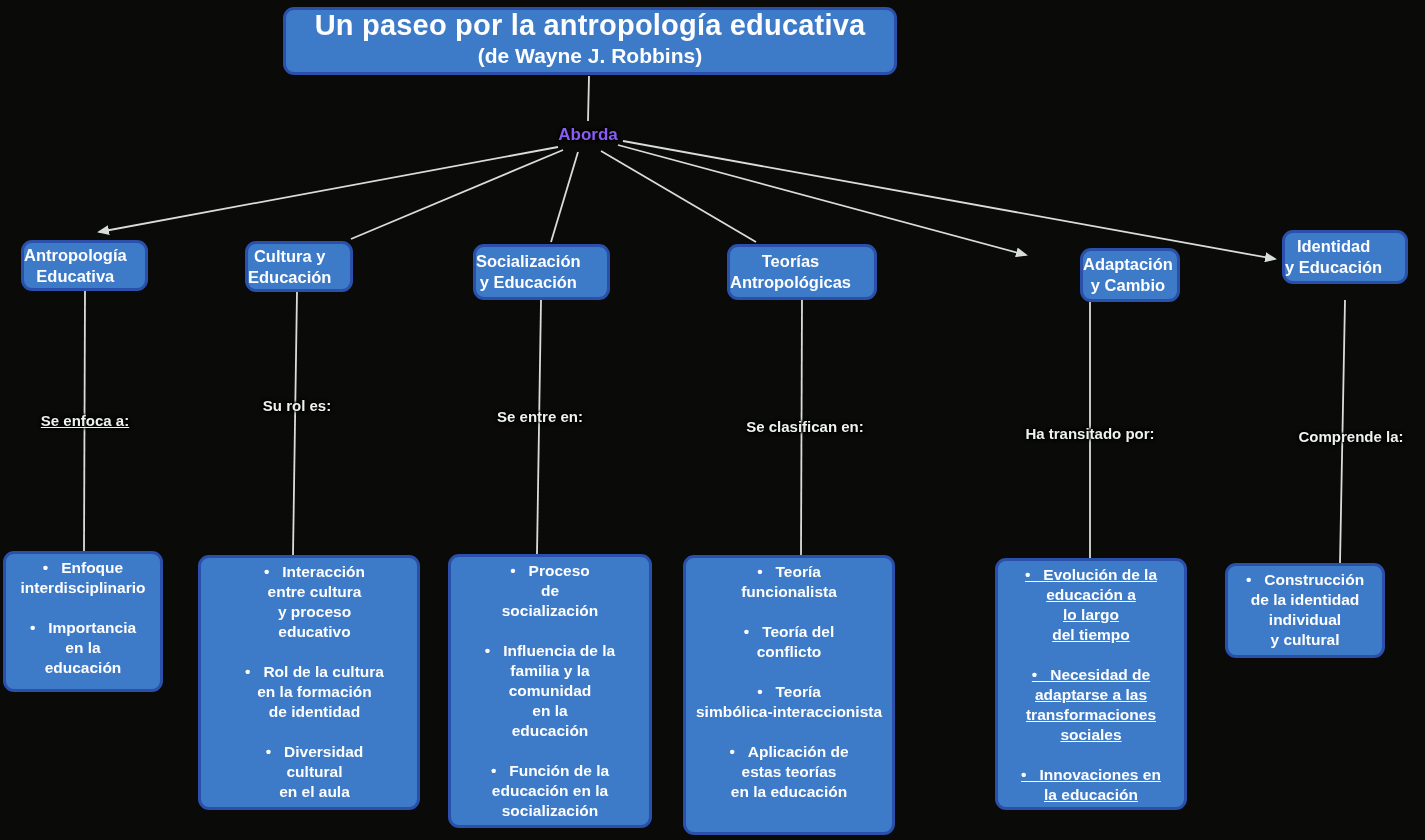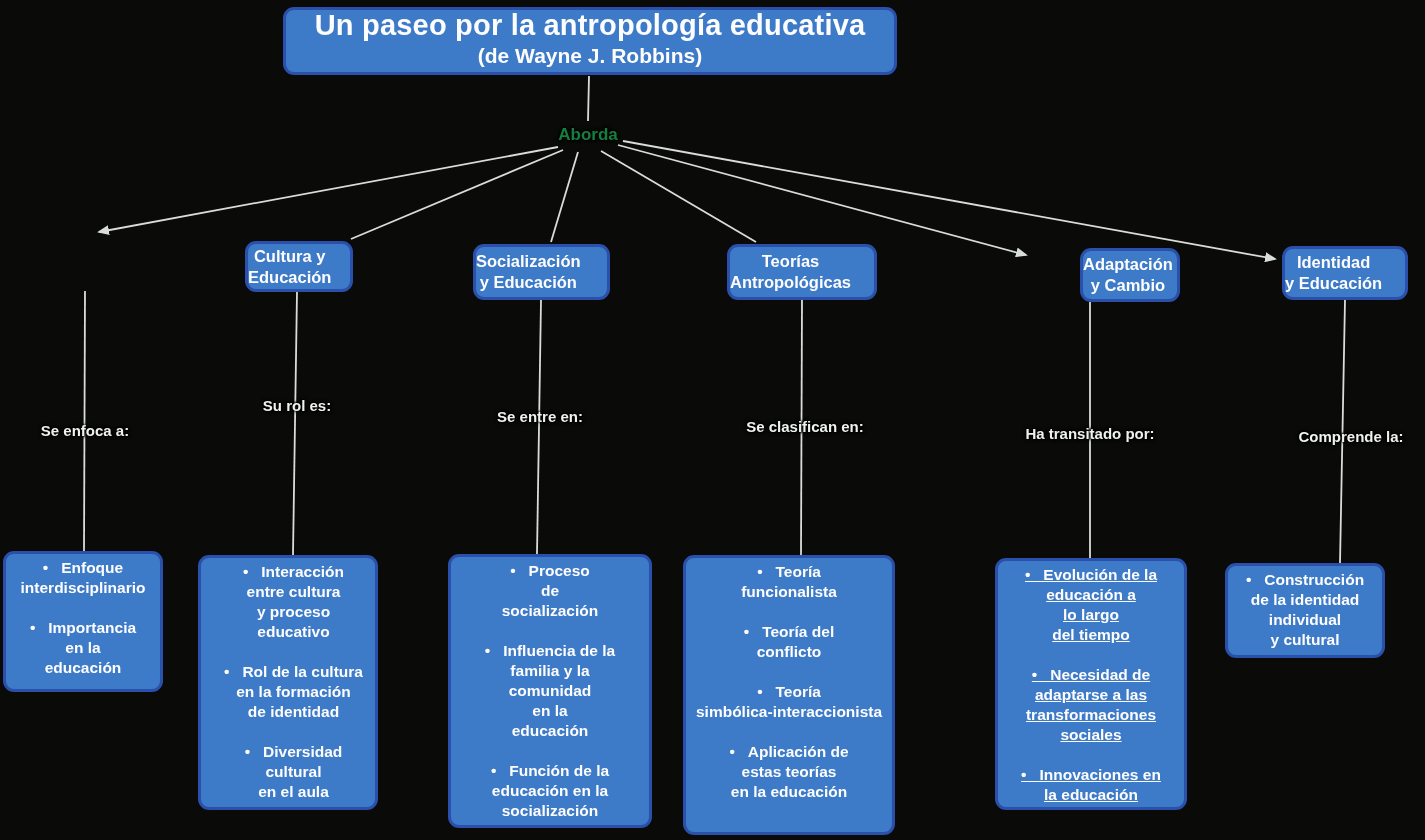--- a/index.html
+++ b/index.html
@@ -40,21 +40,21 @@
   }
   .detail-item{white-space:pre-wrap;}
   .detail-item:not(:last-child){margin-bottom:20px;}
   .floating-label{
     position:absolute;z-index:3;
     transform:translateX(-50%);
     font-weight:bold;font-size:15px;
     color:#eef2ee;white-space:nowrap;
     text-shadow:0 0 4px #000,1px 1px 2px #000,-1px -1px 2px #000;
   }
-  .root-label{font-size:17px;color:#15803d;}
+  .root-label{font-size:17px;color:#8b5cf6;}
 </style>
 </head>
 <body>
 
 <div id="canvas">
 
   <svg id="lines">
     <defs>
       <marker id="arrow" markerWidth="12" markerHeight="10" refX="10" refY="5" orient="auto" markerUnits="userSpaceOnUse">
         <path d="M0,0 L12,5 L0,10 z" fill="#d8ddd8"></path>
@@ -75,47 +75,49 @@
     <line x1="1345" y1="300" x2="1340" y2="563" stroke="#d8ddd8" stroke-width="1.8"></line>
   </svg>
 
   <div class="node title-box">
     <div class="title-main">Un paseo por la antropología educativa</div>
     <div class="title-sub">(de Wayne J. Robbins)</div>
   </div>
 
   <div class="floating-label root-label" style="left:588px;top:125px;">Aborda</div>
 
+  <div class="node topic" style="left:21px;top:240px;width:127px;height:51px;">Antropología
+Educativa</div>
   <div class="node topic" style="left:245px;top:241px;width:108px;height:51px;">Cultura y
 Educación</div>
   <div class="node topic" style="left:473px;top:244px;width:137px;height:56px;">Socialización
 y Educación</div>
   <div class="node topic" style="left:727px;top:244px;width:150px;height:56px;">Teorías
 Antropológicas</div>
   <div class="node topic" style="left:1036px;top:248px;width:100px;height:54px;margin-left:44px;">Adaptación
 y Cambio</div>
-  <div class="node topic" style="left:1282px;top:246px;width:126px;height:54px;">Identidad
+  <div class="node topic" style="left:1282px;top:230px;width:126px;height:54px;">Identidad
 y Educación</div>
 
-  <div class="floating-label" style="left:85px;top:422px;">Se enfoca a:</div>
+  <div class="floating-label" style="left:85px;top:412px;text-decoration:underline;">Se enfoca a:</div>
   <div class="floating-label" style="left:297px;top:397px;">Su rol es:</div>
   <div class="floating-label" style="left:540px;top:408px;">Se entre en:</div>
   <div class="floating-label" style="left:805px;top:418px;">Se clasifican en:</div>
   <div class="floating-label" style="left:1090px;top:425px;">Ha transitado por:</div>
   <div class="floating-label" style="left:1343px;top:428px;margin-left:8px;">Comprende la:</div>
 
   <div class="node detail" style="left:3px;top:551px;width:160px;height:141px;">
     <div class="detail-item">•&nbsp;&nbsp;&nbsp;Enfoque
 interdisciplinario</div>
     <div class="detail-item">•&nbsp;&nbsp;&nbsp;Importancia
 en la
 educación</div>
   </div>
 
-  <div class="node detail" style="left:198px;top:555px;width:180px;height:255px;padding-left:13px;">
+  <div class="node detail" style="left:198px;top:555px;width:222px;height:255px;padding-left:13px;">
     <div class="detail-item">•&nbsp;&nbsp;&nbsp;Interacción
 entre cultura
 y proceso
 educativo</div>
     <div class="detail-item">•&nbsp;&nbsp;&nbsp;Rol de la cultura
 en la formación
 de identidad</div>
     <div class="detail-item">•&nbsp;&nbsp;&nbsp;Diversidad
 cultural
 en el aula</div>

